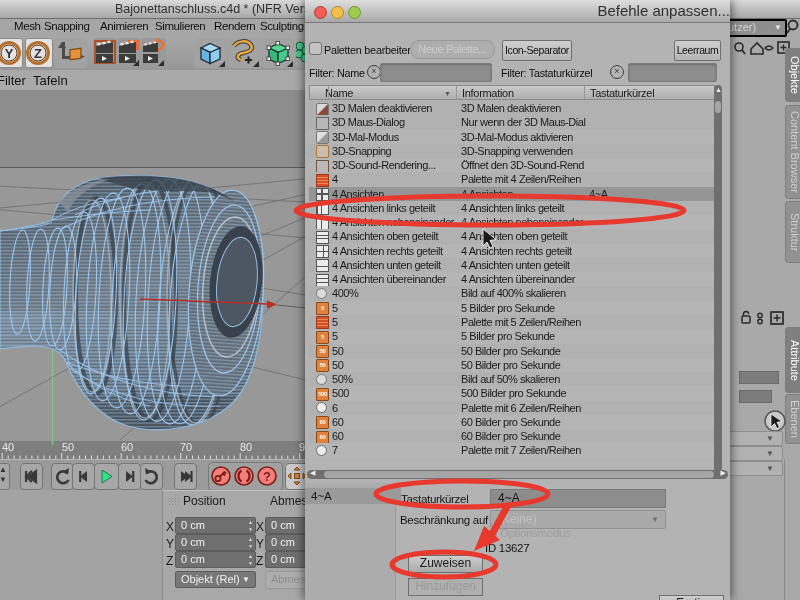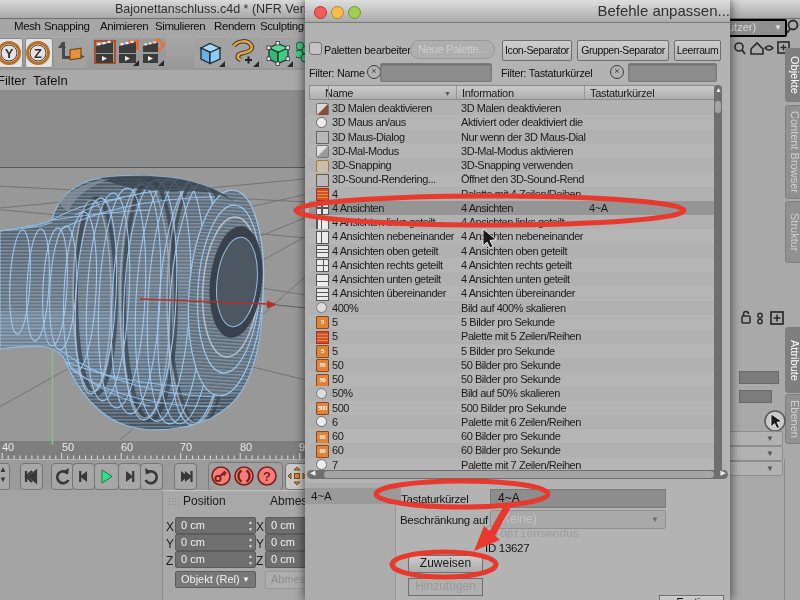--- a/index.html
+++ b/index.html
@@ -70,21 +70,21 @@
 
 #vsb{position:absolute;left:409px;top:85px;width:8px;height:393px;background:#6f6f6f;border-radius:4px;}
 #vsb .th{position:absolute;left:1px;top:16px;width:6px;height:12px;background:#a5a5a5;border-radius:3px;}
 #hsb{position:absolute;left:2px;top:470px;width:421px;height:9px;background:#6f6f6f;border-radius:4.5px;}
 #hsb .th{position:absolute;left:17px;top:1px;width:390px;height:7px;background:#a5a5a5;border-radius:3.5px;}
 
 #dbot{position:absolute;left:0;top:483px;width:425px;height:117px;}
 #dleft{position:absolute;left:0;top:0;width:90px;height:117px;background:#acacac;border-right:1px solid #989898;}
 #dleft .hl{position:absolute;left:0;top:5px;width:90px;height:16px;background:#9a9a9a;color:#161616;font-size:11.5px;line-height:16px;padding-left:6px;}
 .blabel{position:absolute;font-size:11.5px;letter-spacing:-0.3px;color:#141414;white-space:nowrap;}
-.blabel.dis{color:#9d9d9d;font-family:Liberation Mono, monospace;}
+.blabel.dis{color:#9d9d9d;}
 #tkfield{position:absolute;left:185px;top:489px;width:167px;height:17px;background:#8d8d8d;border:1px solid #7b7b7b;color:#101010;font-size:12px;line-height:17px;padding-left:7px;}
 #kdrop{position:absolute;left:185px;top:510px;width:167px;height:17px;background:#a9a9a9;border:1px solid #919191;border-radius:2px;color:#c2c2c2;font-size:12px;line-height:16px;padding-left:7px;}
 .macbtn{position:absolute;left:103px;width:73px;height:16px;background:linear-gradient(#cdcdcd,#ababab);border:1px solid #6f6f6f;border-radius:0;font-size:12px;text-align:center;line-height:15px;color:#1a1a1a;}
 .macbtn.dis{color:#9a9a9a;background:#b0b0b0;}
 </style></head>
 <body>
 <div id="root">
 
   <div class="abs" id="titlebar">Bajonettanschluss.c4d * (NFR Versio</div>
   <div class="abs" id="menubar">
@@ -447,21 +447,20 @@
         <span class="mac" style="left:9px;background:#f35f57;border:1px solid #ad3830"></span>
         <span class="mac" style="left:26px;background:#f5bd4b;border:1px solid #b08a2c"></span>
         <span class="mac" style="left:43px;background:#9fcc51;border:1px solid #6f9732"></span>
         <span class="txt">Befehle anpassen...</span>
       </div>
     <div class="grip"></div>
     <div style="position:absolute;left:4px;top:42px;width:11px;height:11px;background:#c3c3c3;border:1px solid #6f6f6f;border-radius:3px;"></div>
     <span class="flabel" style="left:19px;top:44px">Paletten bearbeiten</span>
     <div id="npal">Neue Palette...</div>
     <div class="dbtn" style="left:197px;top:40px;width:68px;line-height:18px;">Icon-Separator</div>
-    <div class="dbtn" style="left:272px;top:40px;width:90px;line-height:18px;">Gruppen-Separator</div>
     <div class="dbtn" style="left:369px;top:40px;width:45px;line-height:18px;">Leerraum</div>
     <span class="flabel" style="left:4px;top:67px">Filter: Name</span>
     <div class="xcirc" style="left:62px;top:65px">×</div>
     <div class="ffield" style="left:75px;top:63px;width:110px;"></div>
     <span class="flabel" style="left:196px;top:67px">Filter: Tastaturkürzel</span>
     <div class="xcirc" style="left:305px;top:65px">×</div>
     <div class="ffield" style="left:323px;top:63px;width:87px;"></div>
     <div id="thead">
       <span style="position:absolute;left:15px;top:1px">Name</span>
       <span style="position:absolute;left:152px;top:1px">Information</span>
@@ -470,25 +469,20 @@
       <div style="position:absolute;left:18px;top:0;width:1px;height:13px;background:#989898"></div>
       <div style="position:absolute;left:146px;top:0;width:1px;height:13px;background:#989898"></div>
       <div style="position:absolute;left:274px;top:0;width:1px;height:13px;background:#989898"></div>
     </div>
     <div id="tbody">
 <div class="trow">
           <i class="ric pencilr"></i>
           <span class="tc1">3D Malen deaktivieren</span>
           <span class="tc2">3D Malen deaktivieren</span>
         </div>
-<div class="trow alt">
-          <i class="ric wcirc"></i>
-          <span class="tc1">3D Maus an/aus</span>
-          <span class="tc2">Aktiviert oder deaktiviert die</span>
-        </div>
 <div class="trow">
           <i class="ric gwin"></i>
           <span class="tc1">3D Maus-Dialog</span>
           <span class="tc2">Nur wenn der 3D Maus-Dial</span>
         </div>
 <div class="trow alt">
           <i class="ric pencil"></i>
           <span class="tc1">3D-Mal-Modus</span>
           <span class="tc2">3D-Mal-Modus aktivieren</span>
         </div>

